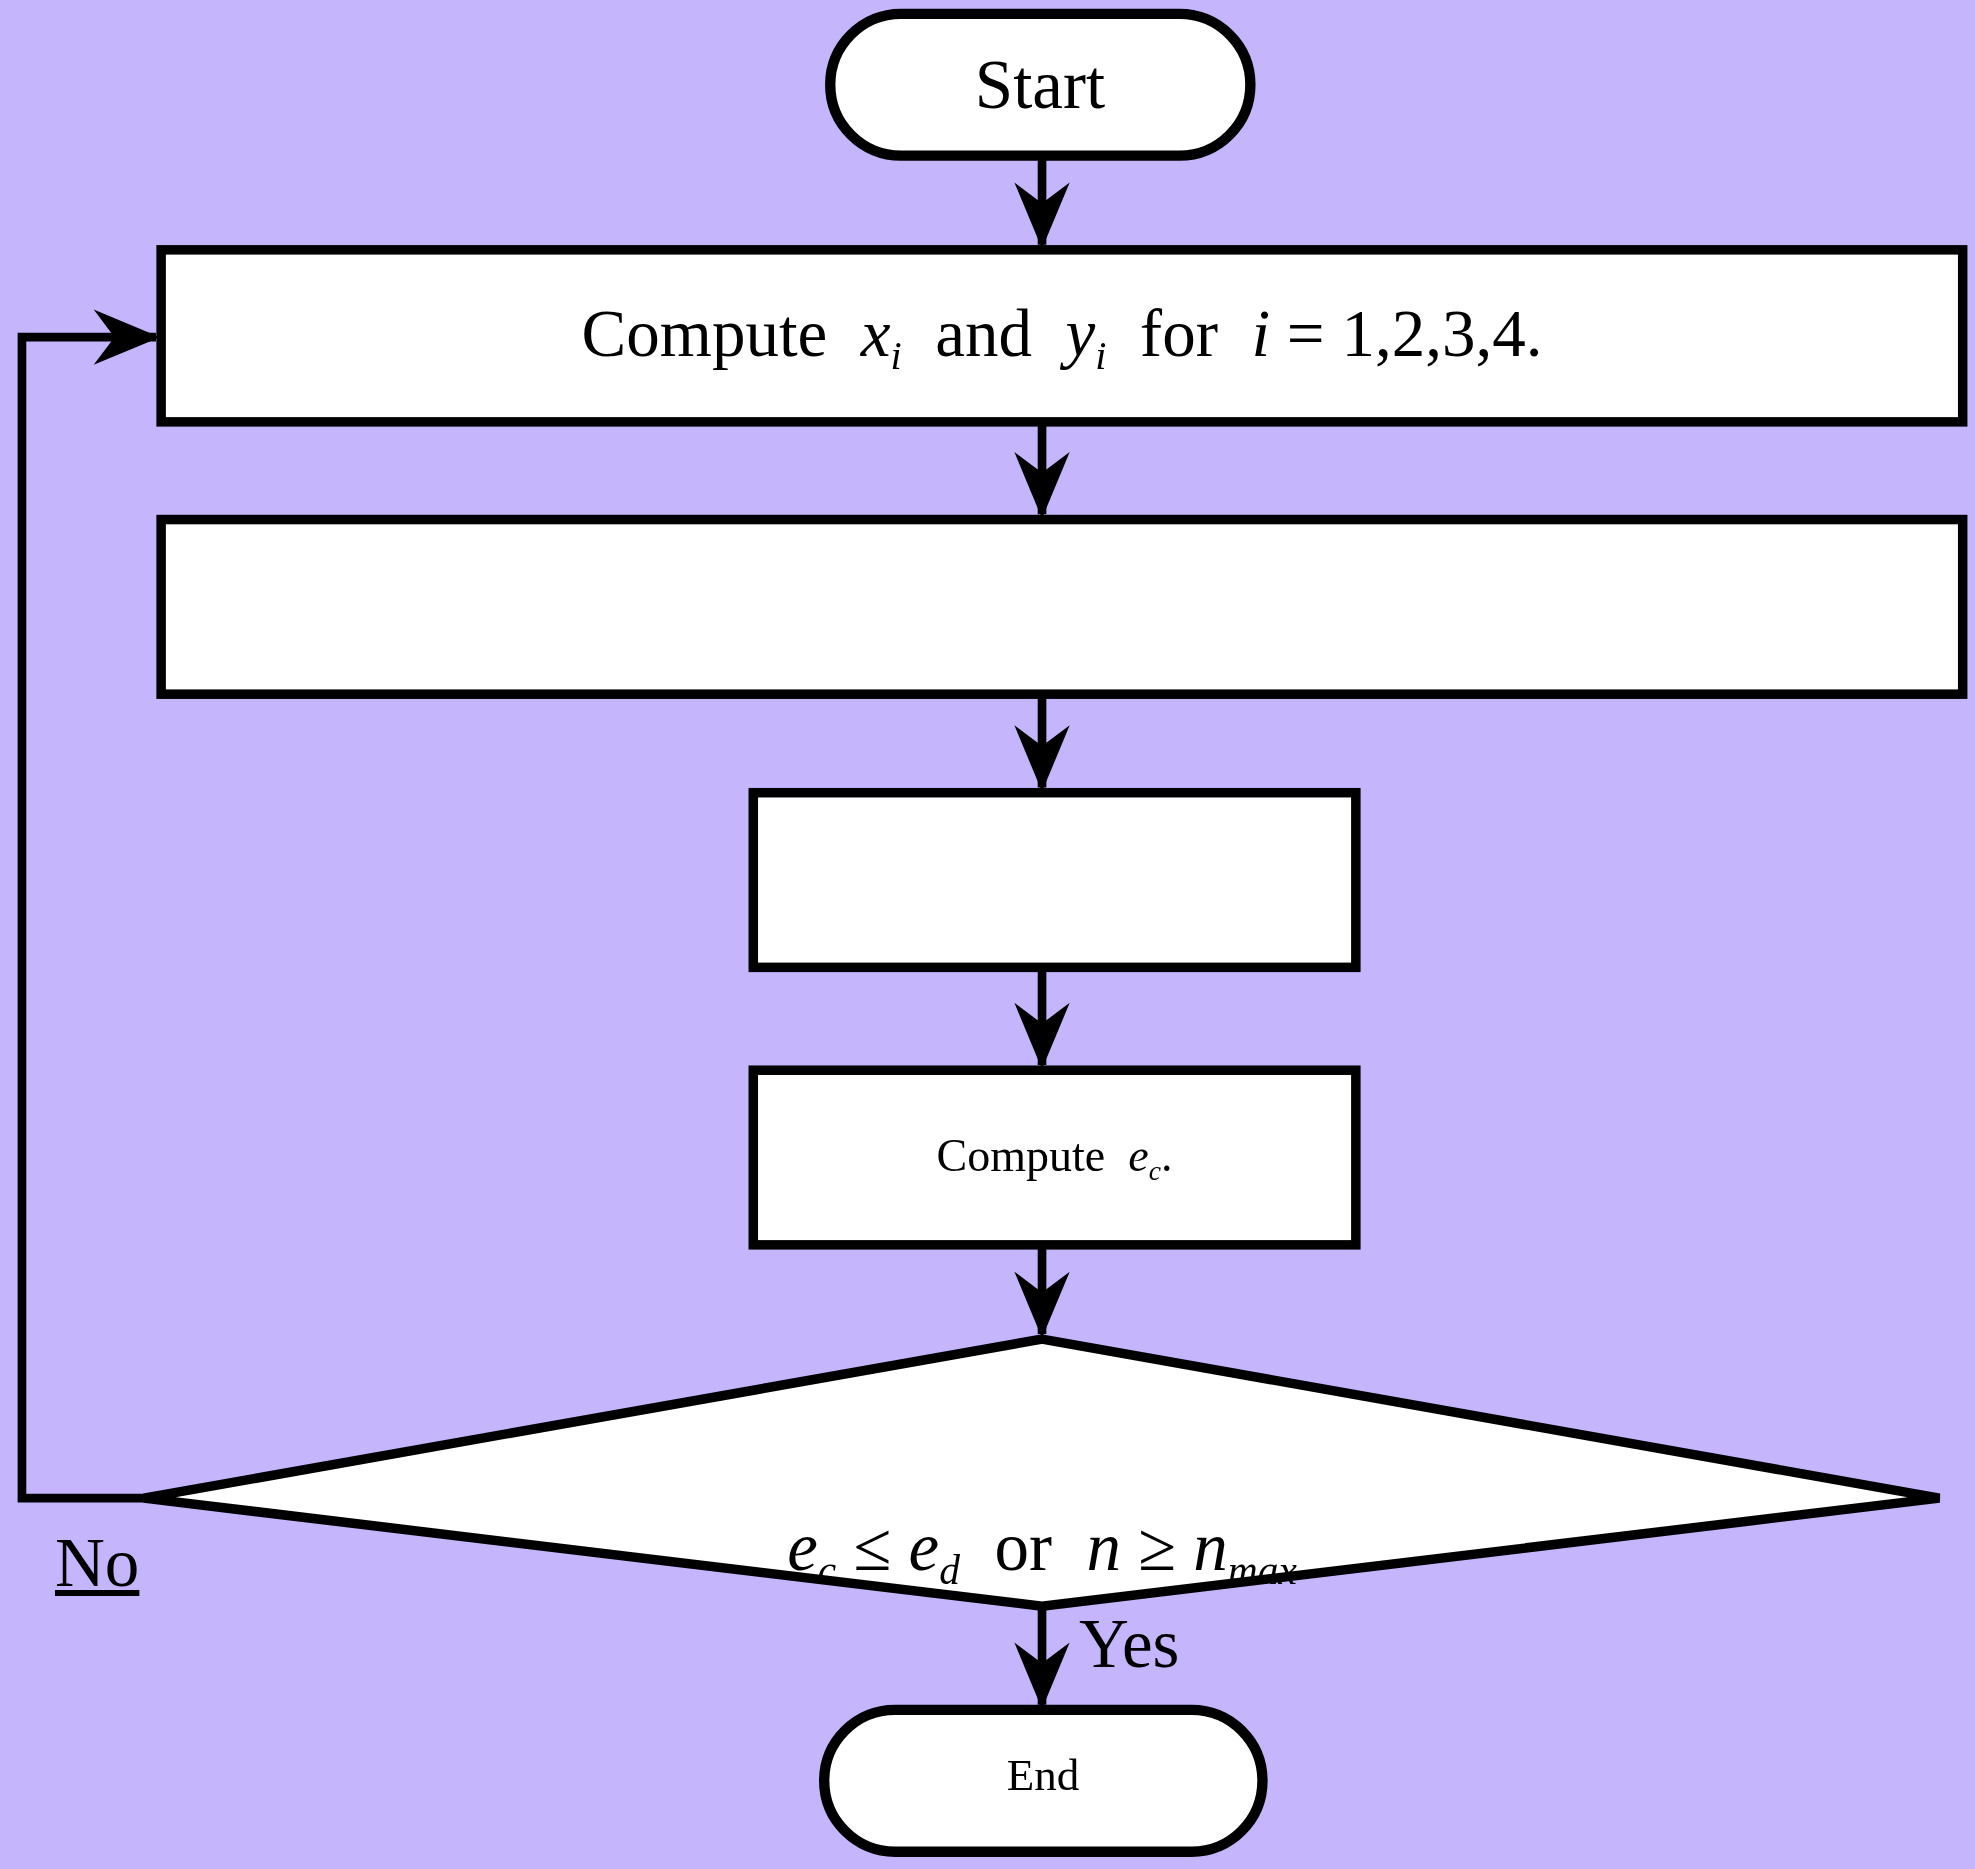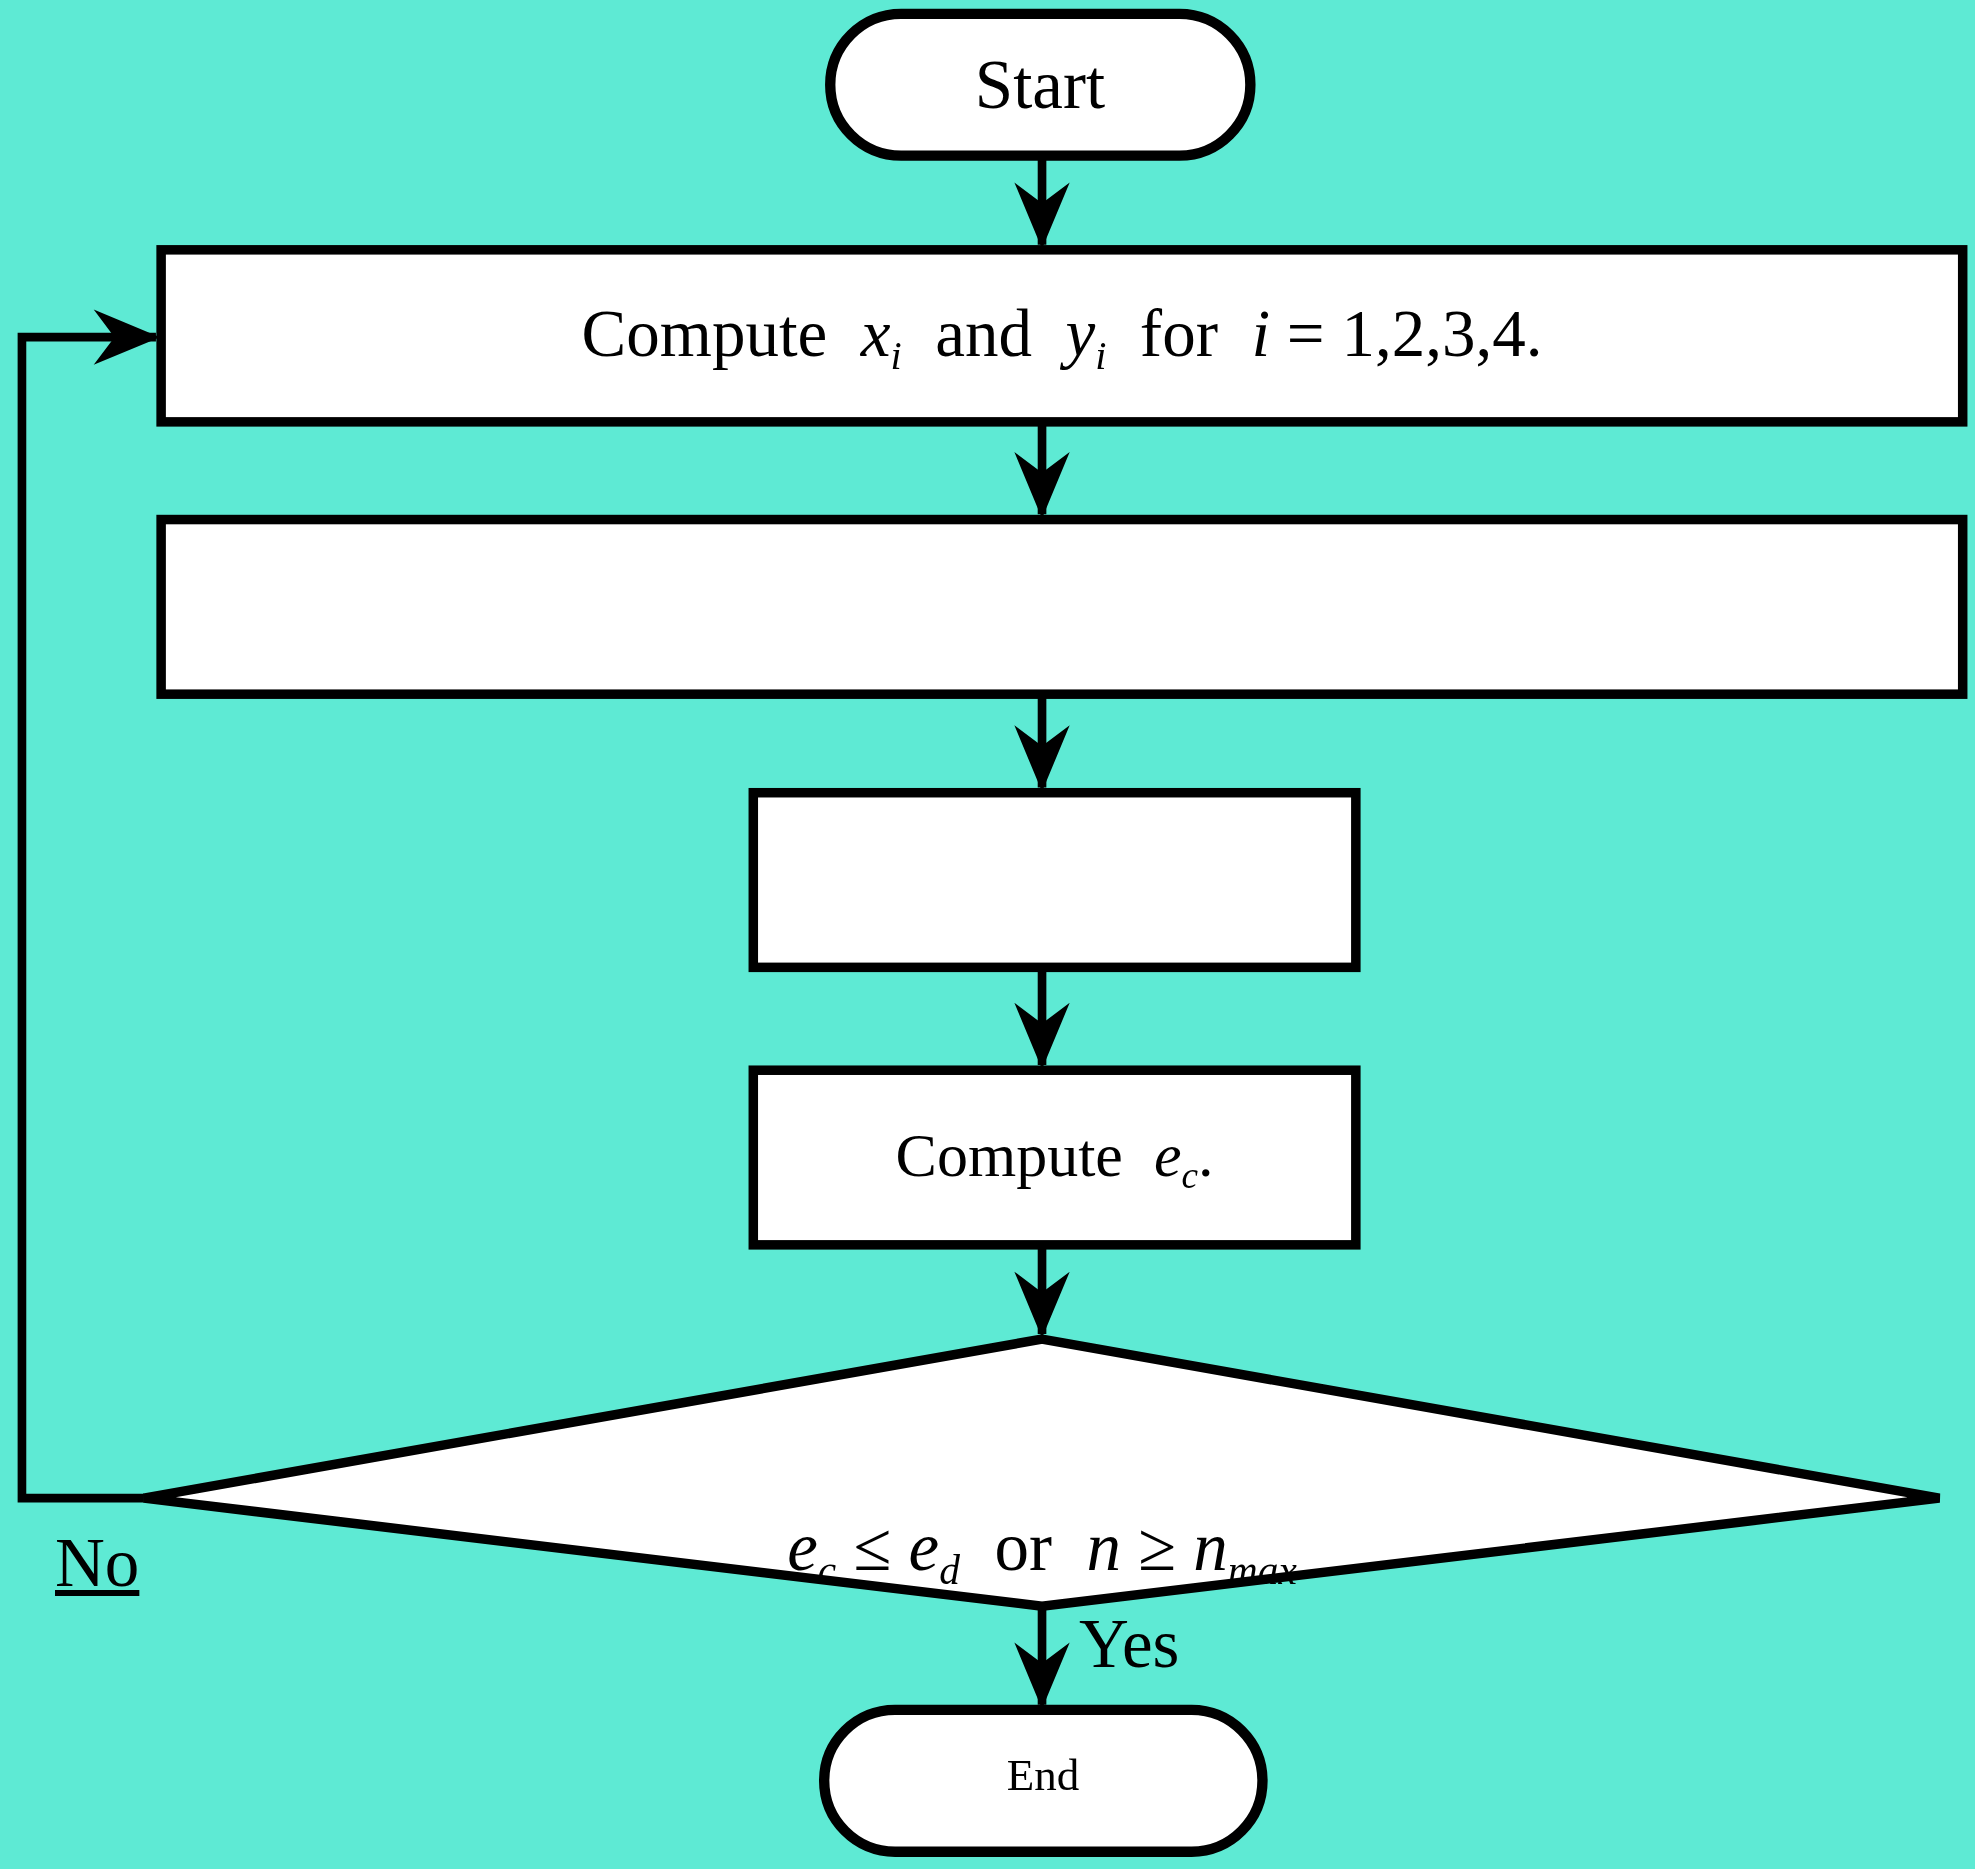--- a/index.html
+++ b/index.html
@@ -4,21 +4,21 @@
 <style>
   html, body {
     margin: 0;
     padding: 0;
     background: #ffffff;
   }
   #canvas {
     position: relative;
     width: 1976px;
     height: 1869px;
-    background: #5eead4;
+    background: #c4b5fd;
     font-family: "Liberation Serif", "DejaVu Serif", serif;
     color: #000000;
     overflow: hidden;
   }
   #shapes {
     position: absolute;
     left: 0;
     top: 0;
   }
   .node-label {
@@ -71,21 +71,21 @@
     <polygon points="1205,1549 2243,1733 1205,1858 166,1733" fill="#ffffff" stroke="#000000" stroke-width="11"></polygon>
     <rect x="953" y="1978" width="507" height="164" rx="82" ry="82" fill="#ffffff" stroke="#000000" stroke-width="12"></rect>
   </svg>
 
   <div class="node-label" style="left:830px; top:14px; width:420px; height:142px; line-height:142px; font-size:69px;"><span class="k-n">Start</span></div>
 
   <div class="node-label" style="left:161px; top:250px; width:1802px; height:172px; line-height:166px; font-size:67px;"><span class="k-n">Compute  </span><span class="k-v">x</span><span class="k-s">i</span><span class="k-n">  and  </span><span class="k-v">y</span><span class="k-s">i</span><span class="k-n">  for  </span><span class="k-v">i</span><span class="k-n"> = 1,2,3,4.</span></div>
 
 
 
-  <div class="node-label" style="left:753px; top:1071px; width:603px; height:175px; line-height:169px; font-size:62px;"><span class="k-n">Compute  </span><span class="k-v">e</span><span class="k-s">c</span><span class="k-n">.</span></div>
+  <div class="node-label" style="left:753px; top:1071px; width:603px; height:175px; line-height:169px; font-size:46px;"><span class="k-n">Compute  </span><span class="k-v">e</span><span class="k-s">c</span><span class="k-n">.</span></div>
 
   <div class="node-label" style="left:346px; top:1430px; width:1392px; height:242px; line-height:235px; font-size:69px;"><span class="k-v">e</span><span class="k-s">c</span><span class="k-n"> ≤ </span><span class="k-v">e</span><span class="k-s">d</span><span class="k-n">  or  </span><span class="k-v">n</span><span class="k-n"> ≥ </span><span class="k-v">n</span><span class="k-s">max</span></div>
 
   <div class="node-label" style="left:824px; top:1704px; width:438px; height:142px; line-height:142px; font-size:45px;"><span class="k-n">End</span></div>
 
   <div class="edge-label" style="left:1079px; top:1610px; font-size:69px;">Yes</div>
 
   <div class="edge-label" style="left:55px; top:1529px; font-size:69px;text-decoration:underline;">No</div>
 
 </div>

